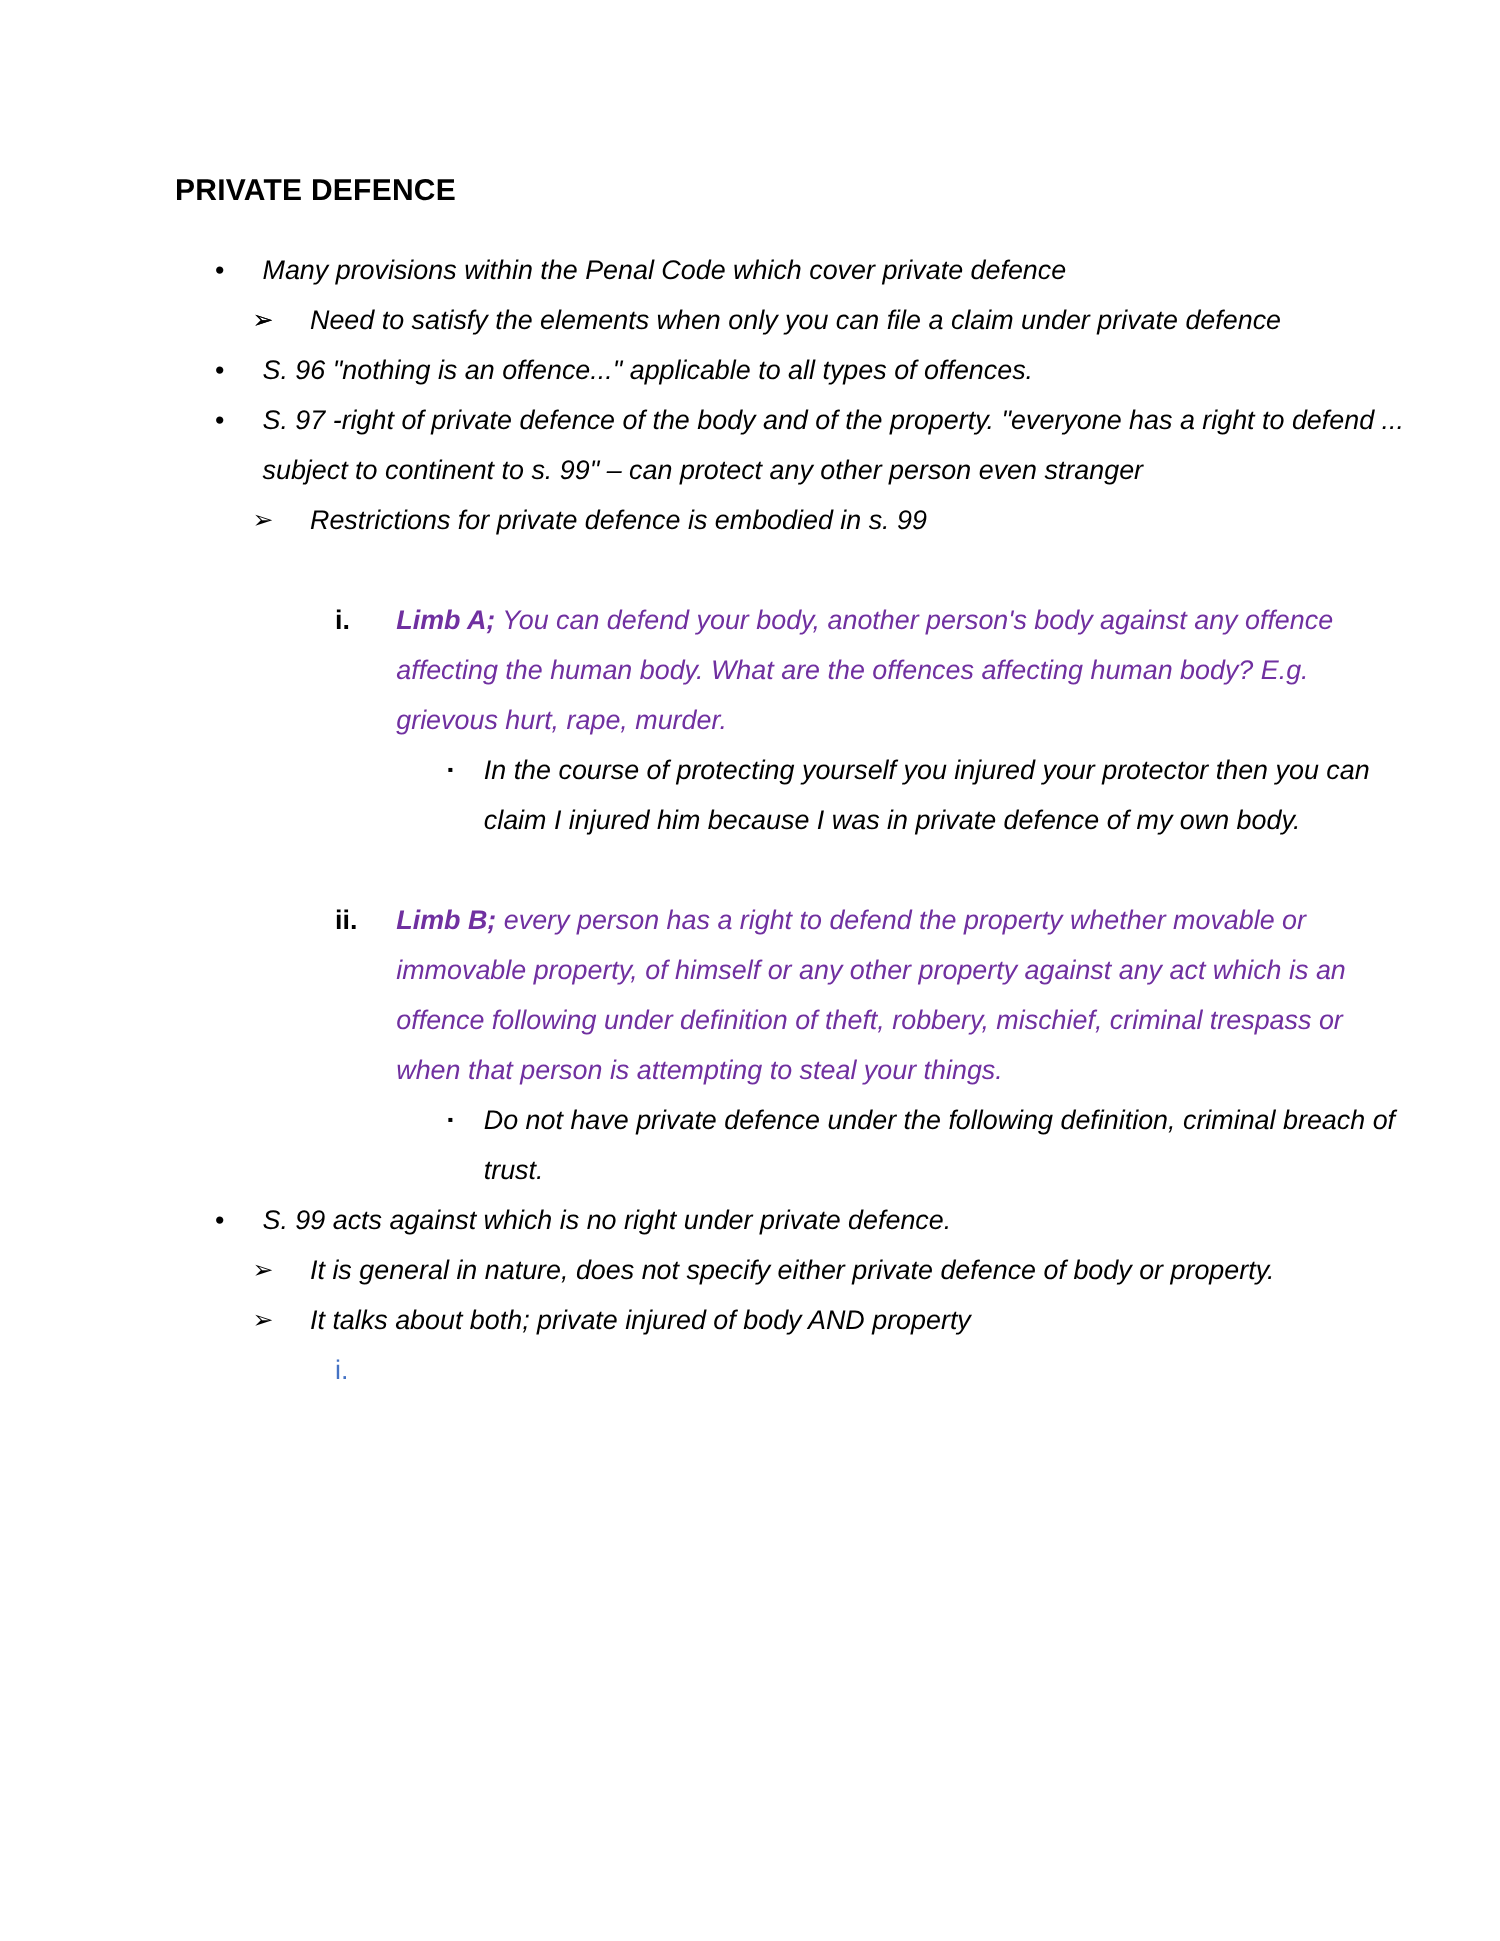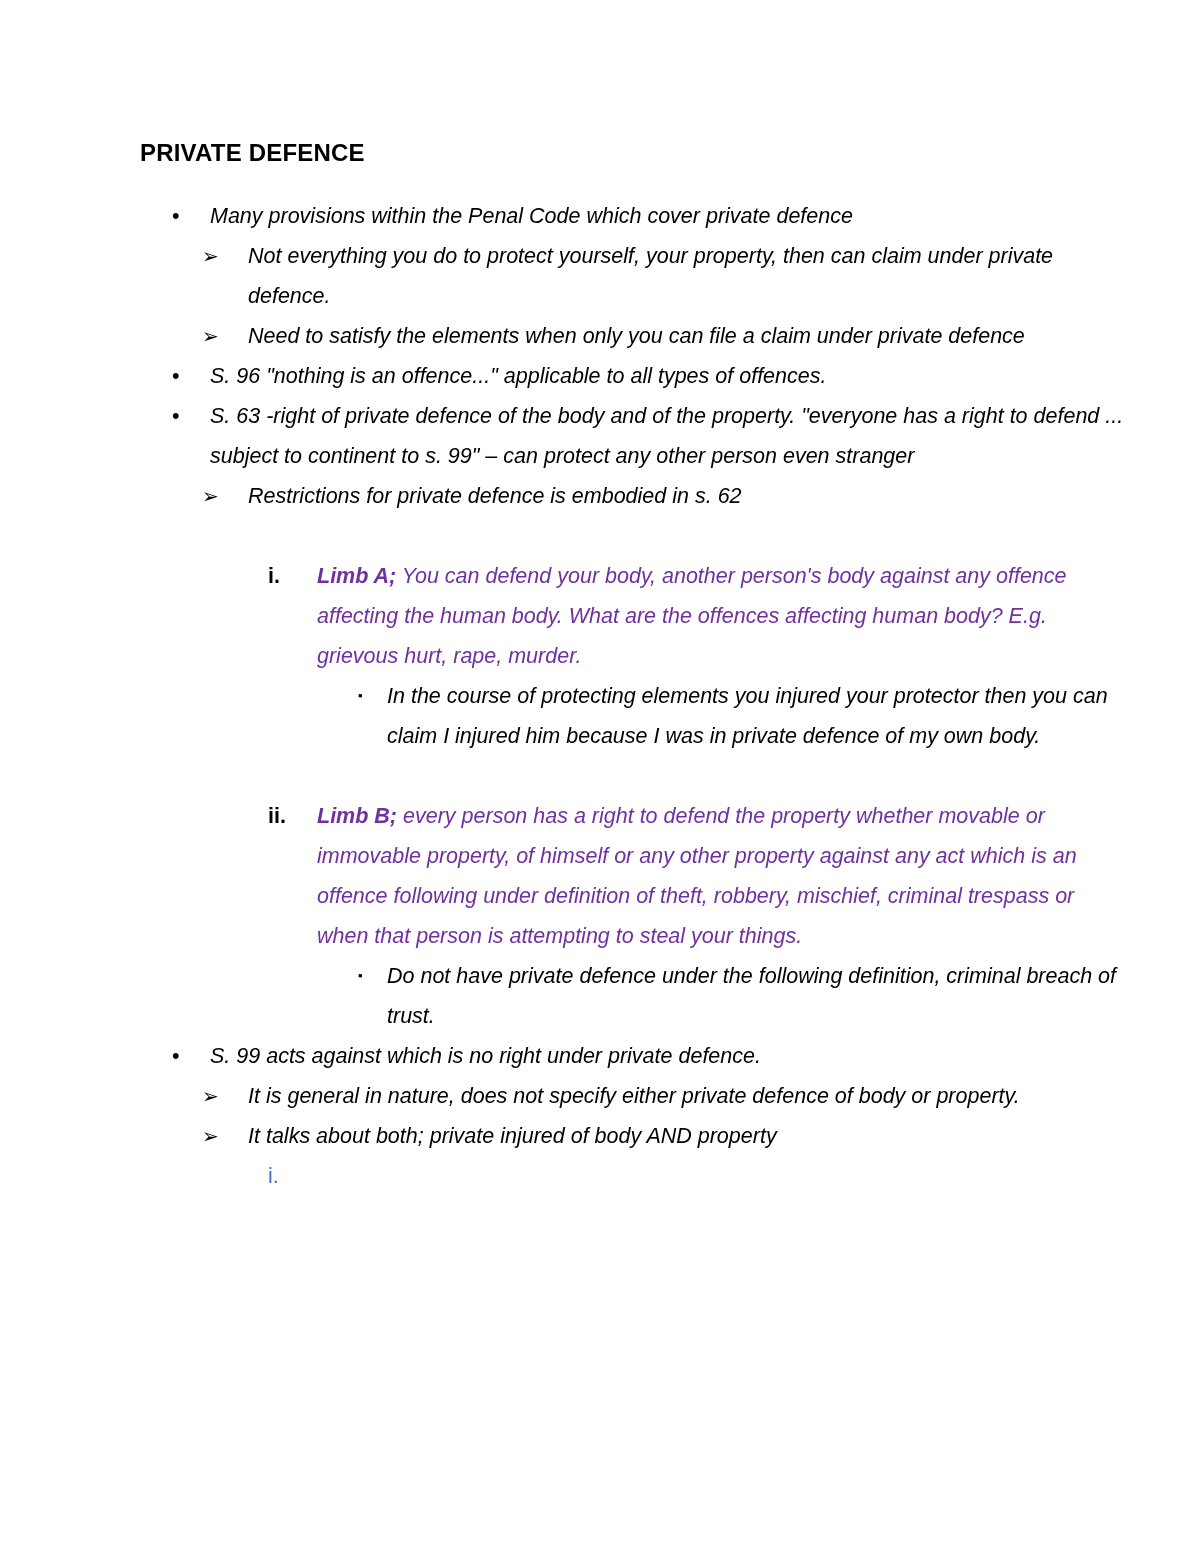--- a/index.html
+++ b/index.html
@@ -100,51 +100,50 @@
 
   <ul class="lvl">
 
     <li class="row l1">
       <span class="mk">•</span>
       <span class="txt">Many provisions within the Penal Code which cover private defence</span>
     </li>
 
     <li class="row l2">
       <span class="mk">➢</span>
-      <span class="txt">Not everything you do to protect yourself, your property, then can claim under private defence.</span>
     </li>
 
     <li class="row l2">
       <span class="mk">➢</span>
       <span class="txt">Need to satisfy the elements when only you can file a claim under private defence</span>
     </li>
 
     <li class="row l1">
       <span class="mk">•</span>
       <span class="txt">S. 96 "nothing is an offence..." applicable to all types of offences.</span>
     </li>
 
     <li class="row l1">
       <span class="mk">•</span>
-      <span class="txt">S. 63 -right of private defence of the body and of the property. "everyone has a right to defend ... subject to continent to s. 99" – can protect any other person even stranger</span>
+      <span class="txt">S. 97 -right of private defence of the body and of the property. "everyone has a right to defend ... subject to continent to s. 99" – can protect any other person even stranger</span>
     </li>
 
     <li class="row l2">
       <span class="mk">➢</span>
-      <span class="txt">Restrictions for private defence is embodied in s. 62</span>
+      <span class="txt">Restrictions for private defence is embodied in s. 99</span>
     </li>
 
     <li class="row l3">
       <span class="mk bold">i.</span>
       <span class="txt purple"><span class="bold">Limb A;</span><span> You can defend your body, another person's body against any offence affecting the human body. What are the offences affecting human body? E.g. grievous hurt, rape, murder.</span></span>
     </li>
 
     <li class="row l4">
       <span class="mk">▪</span>
-      <span class="txt">In the course of protecting elements you injured your protector then you can claim I injured him because I was in private defence of my own body.</span>
+      <span class="txt">In the course of protecting yourself you injured your protector then you can claim I injured him because I was in private defence of my own body.</span>
     </li>
 
     <li class="row l3">
       <span class="mk bold">ii.</span>
       <span class="txt purple"><span class="bold">Limb B;</span><span> every person has a right to defend the property whether movable or immovable property, of himself or any other property against any act which is an offence following under definition of theft, robbery, mischief, criminal trespass or when that person is attempting to steal your things.</span></span>
     </li>
 
     <li class="row l4">
       <span class="mk">▪</span>
       <span class="txt">Do not have private defence under the following definition, criminal breach of trust.</span>

